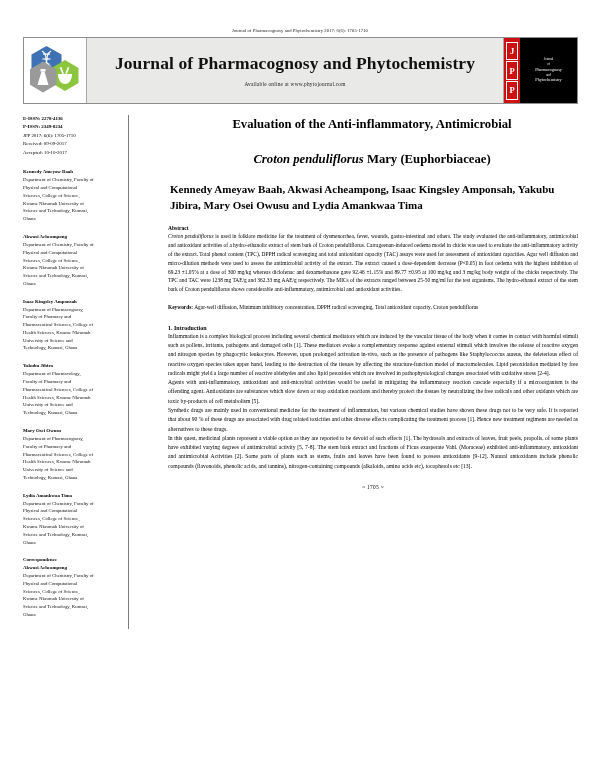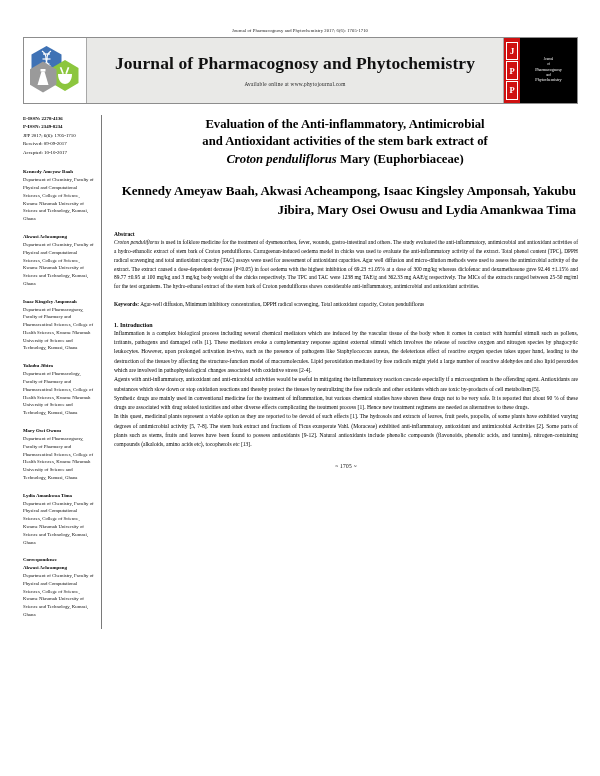--- a/index.html
+++ b/index.html
@@ -105,20 +105,21 @@
     line-height: 1.45;
     text-align: center;
     white-space: nowrap;
   }
   .mr-line.small { font-size: 3.2px; }
 
   
   .page-body {
     display: flex;
     margin: 11px 22px 0 23px;
+    gap: 27px;
   }
   .sidebar {
     width: 78px;
     flex: none;
     padding-right: 6px;
     box-sizing: border-box;
   }
   .rule {
     width: 1px;
     background: #7a7a7a;
@@ -164,25 +165,25 @@
     font-size: 12.7px;
     font-weight: bold;
     text-align: center;
     line-height: 1.36;
     margin: 1px 4px 0 2px;
     color: #000000;
   }
   .paper-title .ital { font-style: italic; }
 
   .authors {
-    font-size: 13px;
+    font-size: 11px;
     font-weight: bold;
     line-height: 1.48;
     margin: 13px 2px 8px 2px;
-    text-align: right;
+    text-align: left;
   }
 
   .sec-heading {
     font-size: 5.5px;
     font-weight: bold;
     margin-top: 12px;
     margin-bottom: 1px;
   }
   .abstract-p {
     font-size: 5.4px;
@@ -327,21 +328,21 @@
     </div>
 
   </div>
 
   <div class="rule"></div>
 
   <div class="main">
 
     <div class="paper-title">
       <span>Evaluation of the Anti-inflammatory, Antimicrobial</span><br>
-      <span>and Antioxidant activities of the stem bark extract of</span><br>
+      <br>
       <span class="ital">Croton penduliflorus</span><span> Mary (Euphorbiaceae)</span>
     </div>
 
     <div class="authors">Kennedy Ameyaw Baah, Akwasi Acheampong, Isaac Kingsley Amponsah, Yakubu Jibira, Mary Osei Owusu and Lydia Amankwaa Tima</div>
 
     <div class="sec-heading">Abstract</div>
     <p class="abstract-p"><i>Croton penduliflorus</i> <span>is used in folklore medicine for the treatment of dysmenorrhea, fever, wounds, gastro-intestinal and others. The study evaluated the anti-inflammatory, antimicrobial and antioxidant activities of a hydro-ethanolic extract of stem bark of Croton penduliflorus. Carrageenan-induced oedema model in chicks was used to evaluate the anti-inflammatory activity of the extract. Total phenol content (TPC), DPPH radical scavenging and total antioxidant capacity (TAC) assays were used for assessment of antioxidant capacities. Agar well diffusion and micro-dilution methods were used to assess the antimicrobial activity of the extract. The extract caused a dose-dependent decrease (P&lt;0.05) in foot oedema with the highest inhibition of 69.23 ±1.05% at a dose of 300 mg/kg whereas diclofenac and dexamethasone gave 92.46 ±1.15% and 89.77 ±0.95 at 100 mg/kg and 3 mg/kg body weight of the chicks respectively. The TPC and TAC were 1238 mg TAE/g and 362.33 mg AAE/g respectively. The MICs of the extracts ranged between 25-50 mg/ml for the test organisms. The hydro-ethanol extract of the stem bark of Croton penduliflorus shows considerable anti-inflammatory, antimicrobial and antioxidant activities.</span></p>
 
     <p class="keywords"><b>Keywords:</b><span> Agar-well diffusion, Minimum inhibitory concentration, DPPH radical scavenging, Total antioxidant capacity, Croton penduliflorus</span></p>
 

